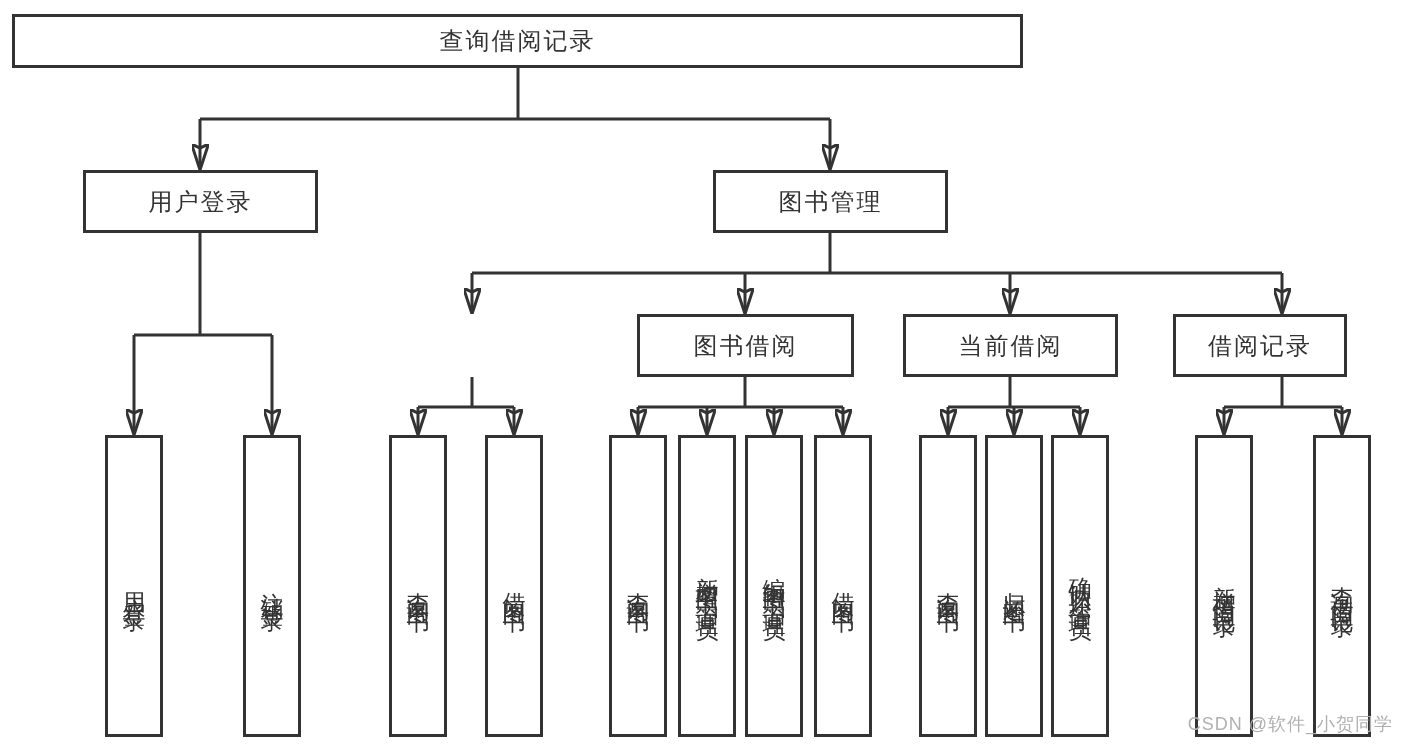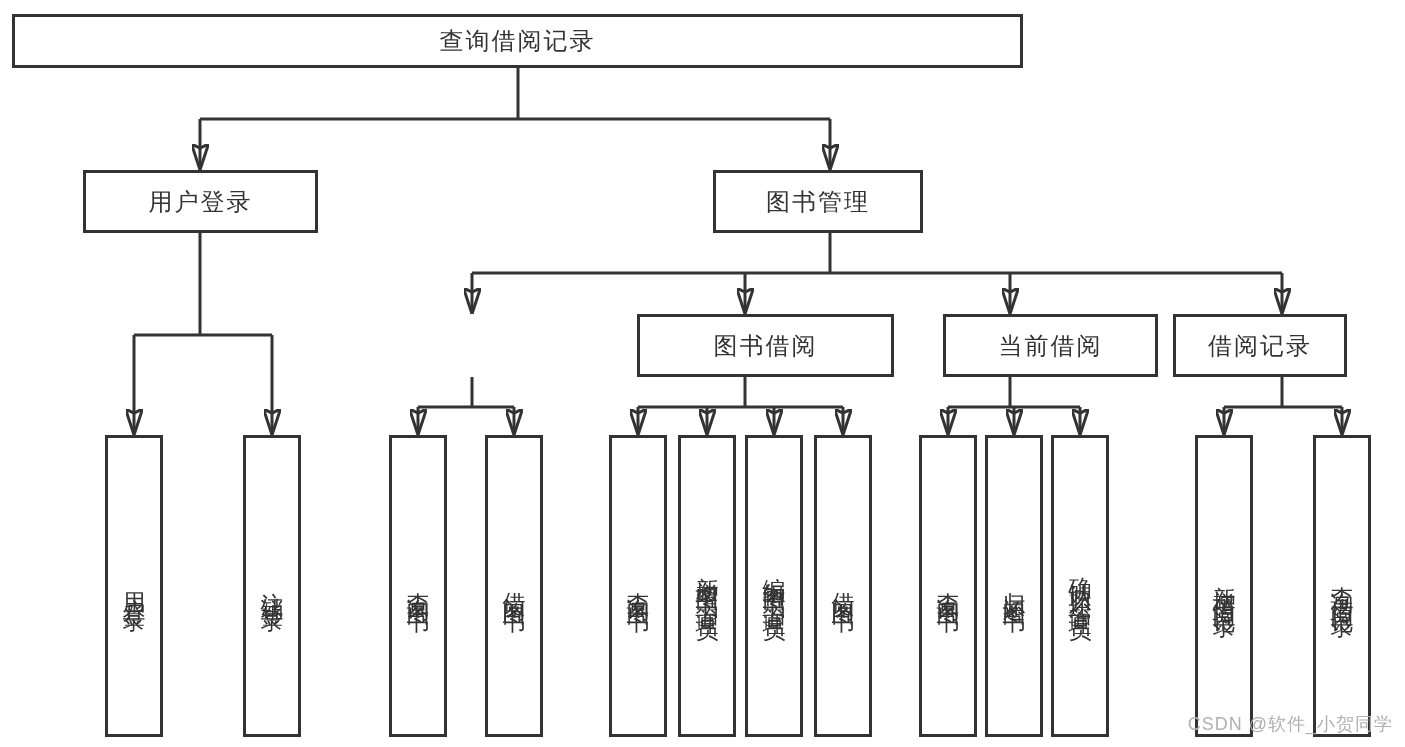--- a/index.html
+++ b/index.html
@@ -121,28 +121,28 @@
     <line x1="1342" y1="407" x2="1342" y2="433" marker-end="url(#arrow)"></line>
   </svg>
 
   <div class="box h" style="left:12px;top:14px;width:1011px;height:54px;">
     <span>查询借阅记录</span>
   </div>
 
   <div class="box h" style="left:83px;top:170px;width:235px;height:63px;">
     <span>用户登录</span>
   </div>
-  <div class="box h" style="left:713px;top:170px;width:210px;height:63px;">
+  <div class="box h" style="left:713px;top:170px;width:235px;height:63px;">
     <span>图书管理</span>
   </div>
 
-  <div class="box h" style="left:637px;top:314px;width:257px;height:63px;align-items:center;">
+  <div class="box h" style="left:637px;top:314px;width:217px;height:63px;align-items:center;">
     <span>图书借阅</span>
   </div>
-  <div class="box h" style="left:903px;top:314px;width:215px;height:63px;margin-left:40px;">
+  <div class="box h" style="left:903px;top:314px;width:215px;height:63px;">
     <span>当前借阅</span>
   </div>
   <div class="box h" style="left:1173px;top:314px;width:174px;height:63px;">
     <span>借阅记录</span>
   </div>
 
   <div class="box v" style="left:105px;top:435px;width:58px;height:302px;">
     <span class="vtext">用户登录</span>
   </div>
   <div class="box v" style="left:243px;top:435px;width:58px;height:302px;">

